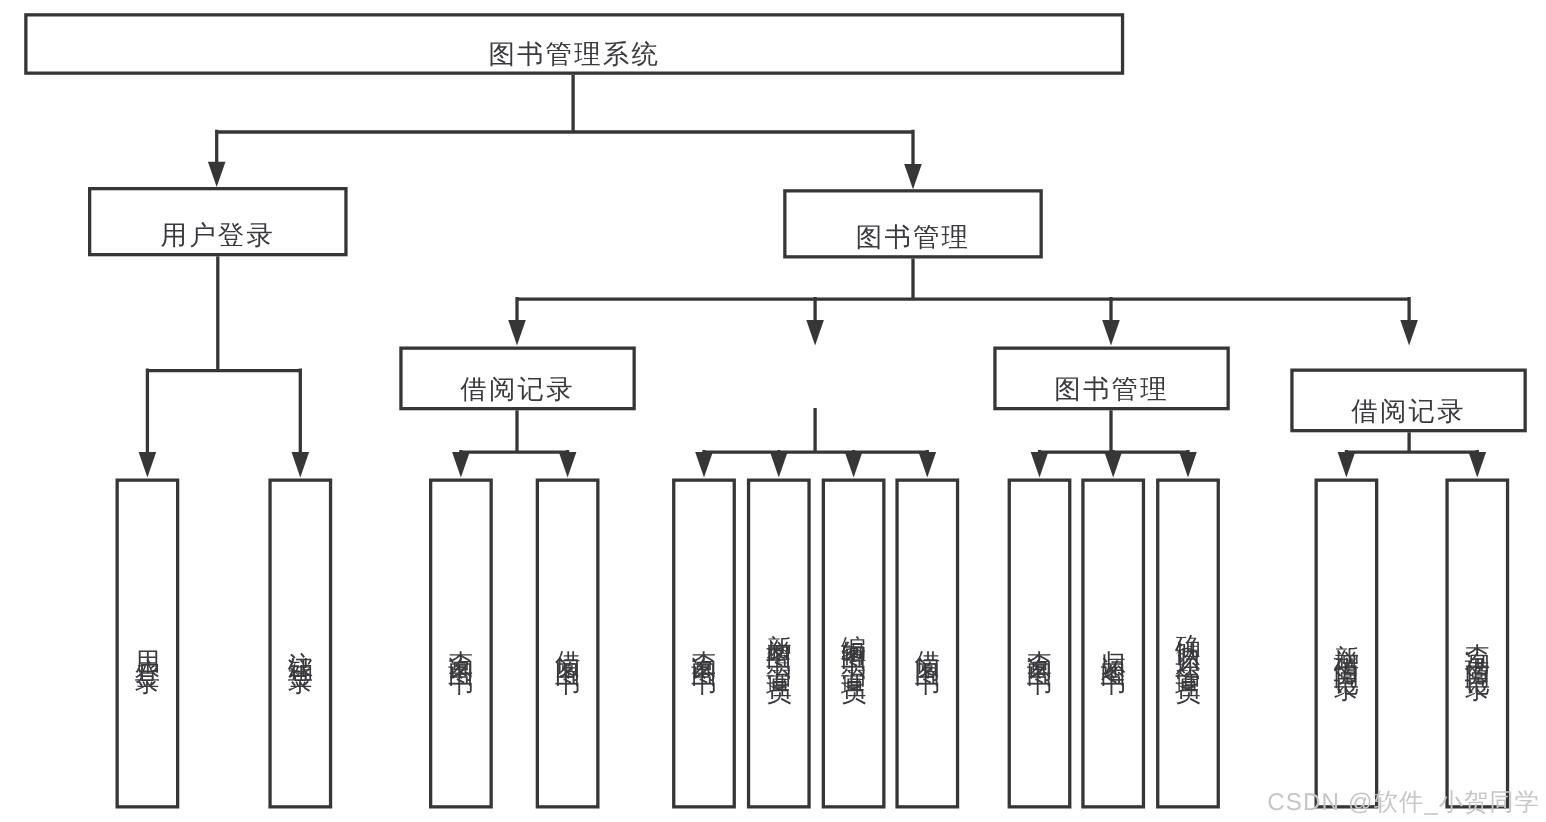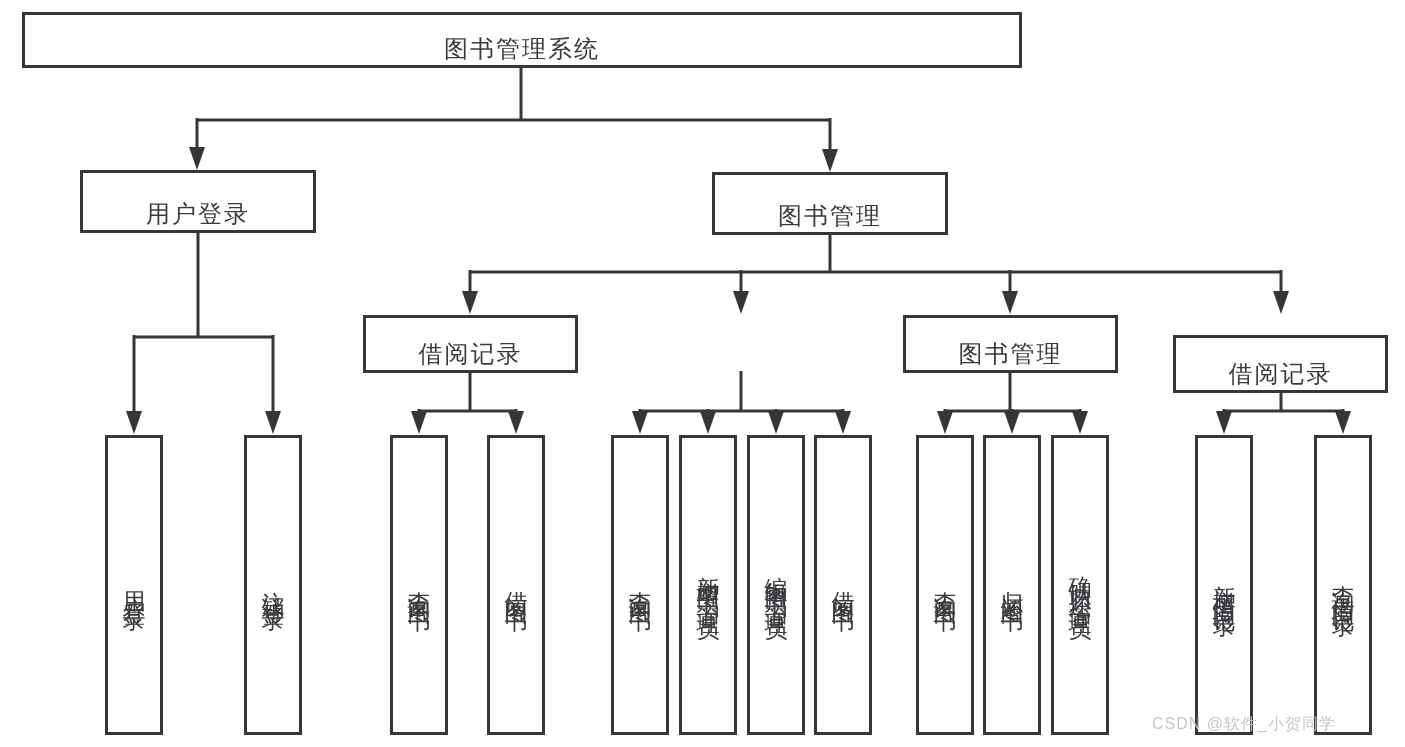--- a/index.html
+++ b/index.html
@@ -40,21 +40,21 @@
   }
   .vlabel{
     writing-mode:vertical-lr;
     font-size:23px;color:var(--text);
     letter-spacing:6px;
     line-height:1;
   }
   .watermark{
     position:absolute;
     left:1152px;top:714px;
-    font-size:16px;
+    font-size:22px;
     color:var(--wm);
     letter-spacing:1px;
     white-space:nowrap;
   }
 </style>
 </head>
 <body>
 
 <div class="stage">
 

